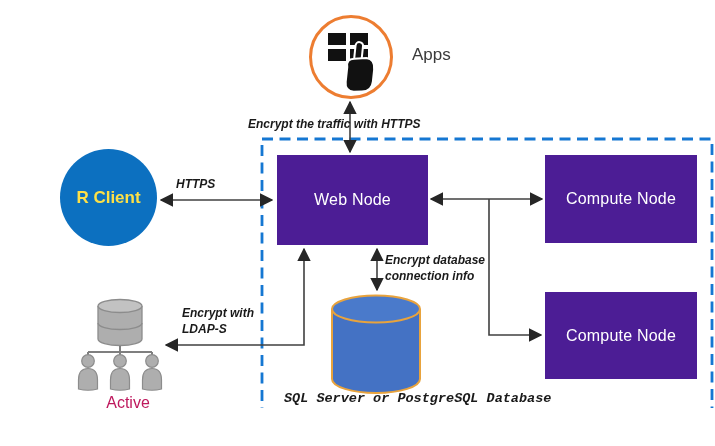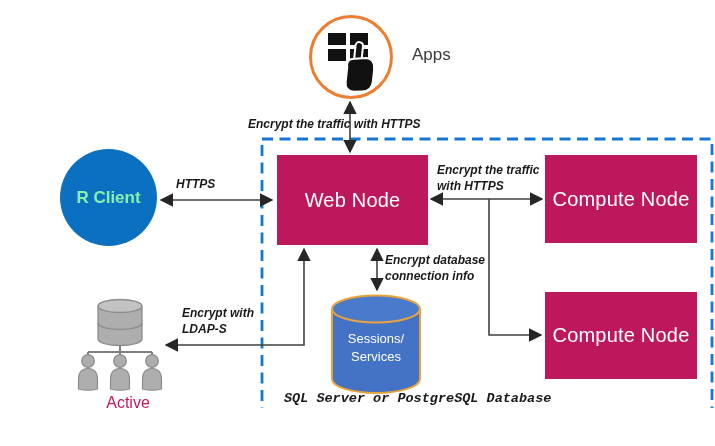--- a/index.html
+++ b/index.html
@@ -2,27 +2,27 @@
 <html><head>
 <meta charset="utf-8">
 <style>
   html,body{margin:0;padding:0;background:#fff;}
   .stage{
     position:relative;width:715px;height:408px;background:#ffffff;
     font-family:"Liberation Sans",sans-serif;overflow:hidden;
   }
   .stage svg.connectors{position:absolute;left:0;top:0;}
   .node{
-    position:absolute;background:#be185d;color:#fff;
+    position:absolute;background:#4c1d95;color:#fff;
     display:flex;align-items:center;justify-content:center;
-    font-size:20px;letter-spacing:.2px;text-align:center;
+    font-size:16px;letter-spacing:.2px;text-align:center;
   }
   .rclient{
     position:absolute;left:60px;top:149px;width:97px;height:97px;border-radius:50%;
-    background:#0C70C0;color:#86efac;display:flex;align-items:center;justify-content:center;
+    background:#0C70C0;color:#fde047;display:flex;align-items:center;justify-content:center;
     font-size:17px;font-weight:bold;
   }
   .apps-circle{
     position:absolute;left:309px;top:15px;width:78px;height:78px;border-radius:50%;
     background:#fff;border:3px solid #ED7D31;
   }
   .lbl{
     position:absolute;font-style:italic;font-size:12px;color:#1a1a1a;
     font-weight:600;line-height:1.32;white-space:pre-line;
   }
@@ -95,22 +95,20 @@
   </div>
   <div class="node" style="left:545px;top:292px;width:152px;height:87px;">
     <span>Compute Node</span>
   </div>
 
   <div class="cylinder">
     <svg width="92" height="101" viewBox="0 0 92 101">
       <path d="M2 15 L2 85 A44 14 0 0 0 90 85 L90 15" fill="#4472C4" stroke="#E8A33D" stroke-width="2"></path>
       <ellipse cx="46" cy="15" rx="44" ry="13.5" fill="#4A7ACB" stroke="#E8A33D" stroke-width="2"></ellipse>
     </svg>
-    <div class="cyl-text">Sessions/
-Services</div>
   </div>
   <div class="lbl nowrap" style="left:284px;top:390px;font-size:13.5px;font-family:Liberation Mono, monospace;">SQL Server or PostgreSQL Database</div>
 
   <svg class="ad-icon" width="90" height="102" viewBox="0 0 90 102">
     <g fill="#AEAEAE" stroke="#8C8C8C" stroke-width="1.3">
       <path d="M23 11 L23 44 A22 6.5 0 0 0 67 44 L67 11"></path>
       <ellipse cx="45" cy="11" rx="22" ry="6.5" fill="#C2C2C2"></ellipse>
       <path d="M23 28 A22 6.5 0 0 0 67 28" fill="none"></path>
     </g>
     <path d="M45 51 V57 M13 57 H77 M13 57 V61 M45 57 V61 M77 57 V61" stroke="#7F7F7F" stroke-width="2" fill="none"></path>
@@ -127,20 +125,18 @@
         <circle cx="0" cy="66" r="6.3"></circle>
         <path d="M-9.5 94 V85 Q-9.5 73.5 0 73.5 Q9.5 73.5 9.5 85 V94 Q0 96.5 -9.5 94 Z"></path>
       </g>
     </g>
   </svg>
   <div class="ad-label">Active
 Directory</div>
 
   <div class="lbl nowrap" style="left:248px;top:117px;">Encrypt the traffic with HTTPS</div>
   <div class="lbl" style="left:176px;top:177px;">HTTPS</div>
-  <div class="lbl" style="left:437px;top:163px;">Encrypt the traffic
-with HTTPS</div>
   <div class="lbl" style="left:385px;top:253px;font-style:italic;">Encrypt database
 connection info</div>
   <div class="lbl" style="left:182px;top:306px;">Encrypt with
 LDAP-S</div>
 
 </div>
 
 </body></html>

